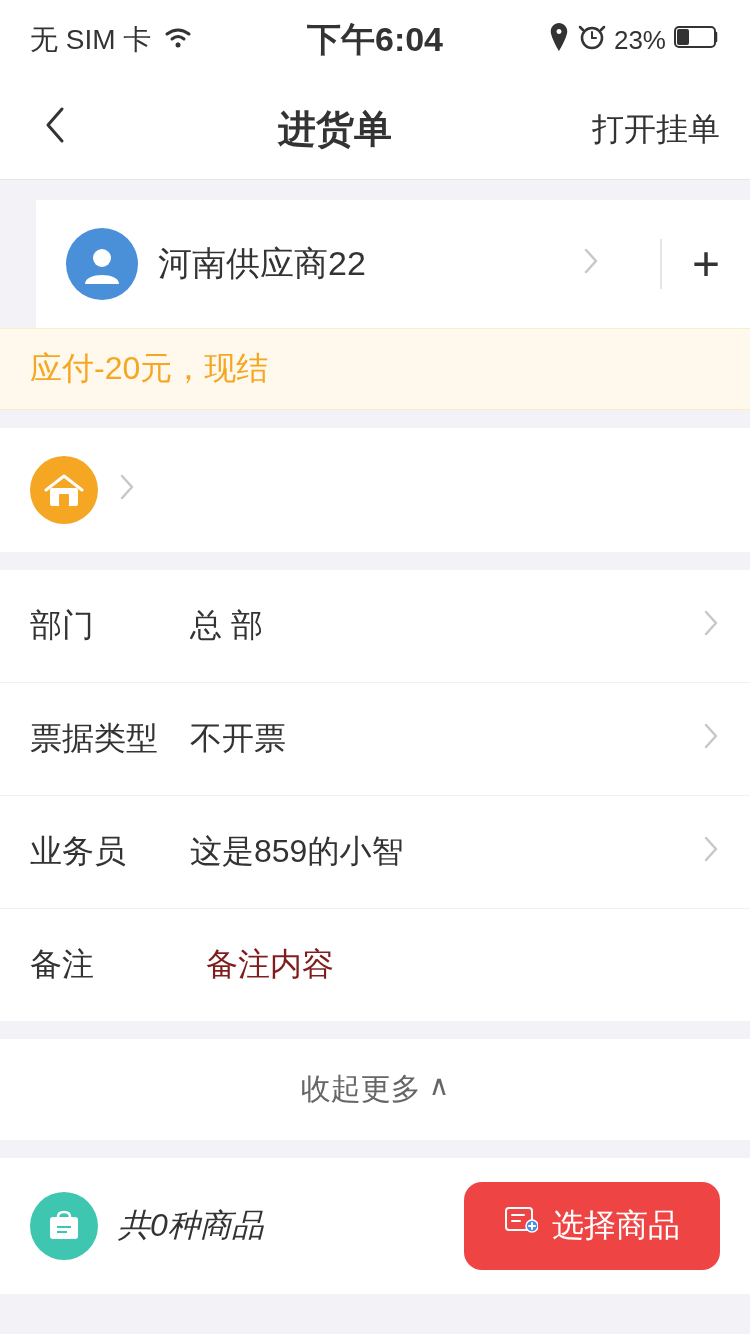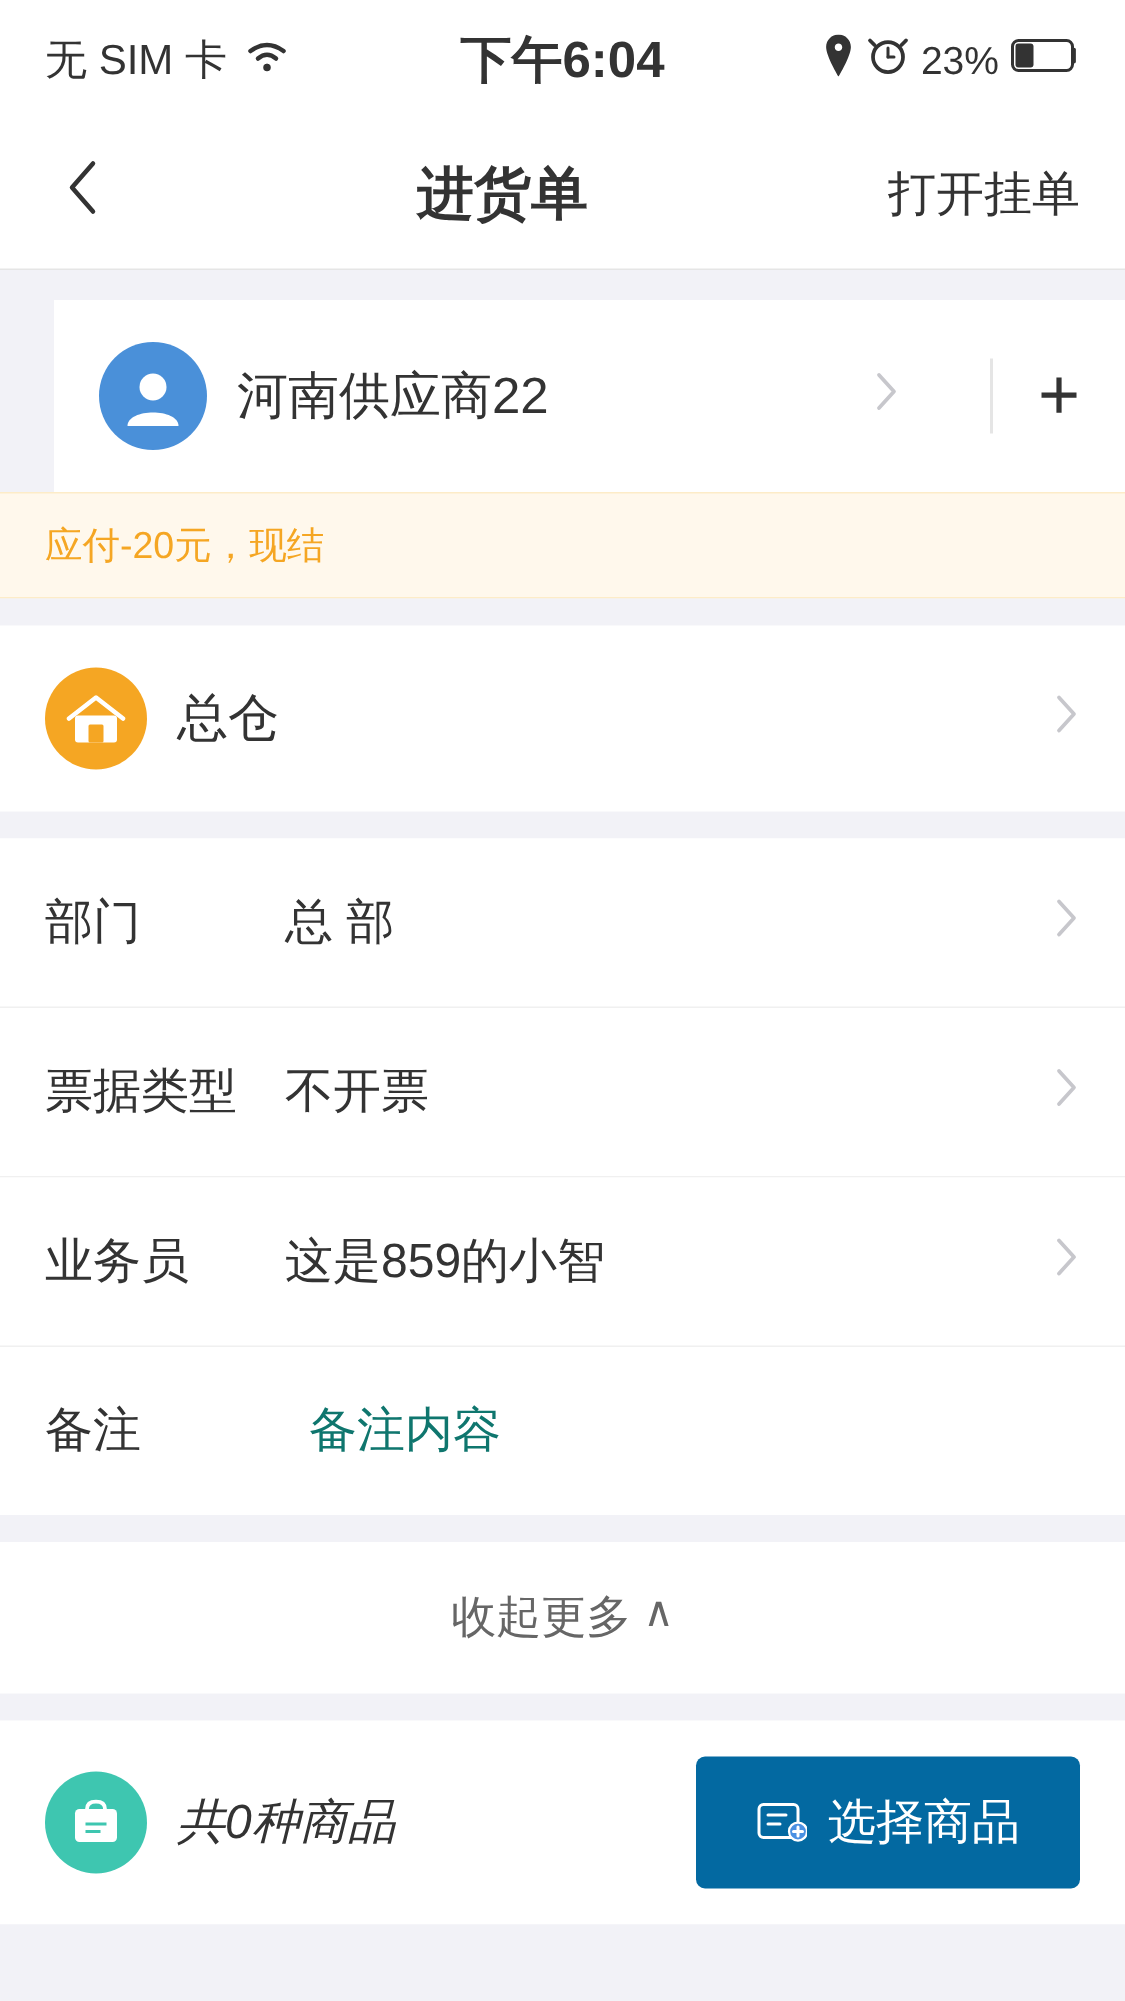--- a/index.html
+++ b/index.html
@@ -125,21 +125,21 @@
       width: 2px;
       height: 50px;
       background: #e5e5e5;
       margin: 0 30px;
     }
 
     
     .notice-banner {
       background: #fff8ec;
       padding: 18px 30px;
-      font-size: 25px;
+      font-size: 32px;
       color: #f5a623;
       border-top: 1px solid #fdecc8;
       border-bottom: 1px solid #fdecc8;
     }
 
     .section-gap-small {
       height: 18px;
       background: #f2f2f7;
     }
 
@@ -197,21 +197,21 @@
     }
     .form-value {
       flex: 1;
       font-size: 32px;
       color: #333;
       padding-left: 20px;
     }
     .form-placeholder {
       flex: 1;
       font-size: 32px;
-      color: #0f766e;
+      color: #7f1d1d;
       padding-left: 20px;
     }
 
     
     .collapse-row {
       background: #fff;
       margin-top: 18px;
       display: flex;
       justify-content: center;
       padding: 30px;
@@ -243,28 +243,28 @@
       flex-shrink: 0;
     }
     .product-icon svg { width: 38px; height: 38px; }
     .product-count {
       flex: 1;
       font-size: 32px;
       color: #333;
       font-style: italic;
     }
     .select-btn {
-      background: #0369a1;
+      background: #ef4444;
       color: #fff;
       border: none;
-      border-radius: 6px;
+      border-radius: 18px;
       padding: 22px 40px;
       font-size: 32px;
       display: flex;
-      align-items: flex-end;
+      align-items: flex-start;
       gap: 14px;
       cursor: pointer;
     }
     .select-btn-icon { font-size: 30px; }
 
     
     .content-area {
       background: #f2f2f7;
       flex: 1;
       min-height: 300px;
@@ -348,21 +348,20 @@
 <div class="section-gap-small"></div>
 
 <div class="warehouse-row card">
   <div class="warehouse-icon">
     <svg viewBox="0 0 40 40" fill="none">
       <rect x="6" y="18" width="28" height="18" rx="2" fill="#fff"></rect>
       <path d="M2 20 L20 6 L38 20" stroke="#fff" stroke-width="3" stroke-linecap="round" stroke-linejoin="round" fill="none"></path>
       <rect x="15" y="24" width="10" height="12" rx="1" fill="#f5a623"></rect>
     </svg>
   </div>
-  <span class="warehouse-name">总仓</span>
   <span class="row-chevron">
     <svg width="18" height="30" viewBox="0 0 18 30" fill="none">
       <path d="M4 4 L14 15 L4 26" stroke="#c7c7cc" stroke-width="2.5" stroke-linecap="round" stroke-linejoin="round"></path>
     </svg>
   </span>
 </div>
 
 <div class="form-section">
 
   <div class="form-row">

